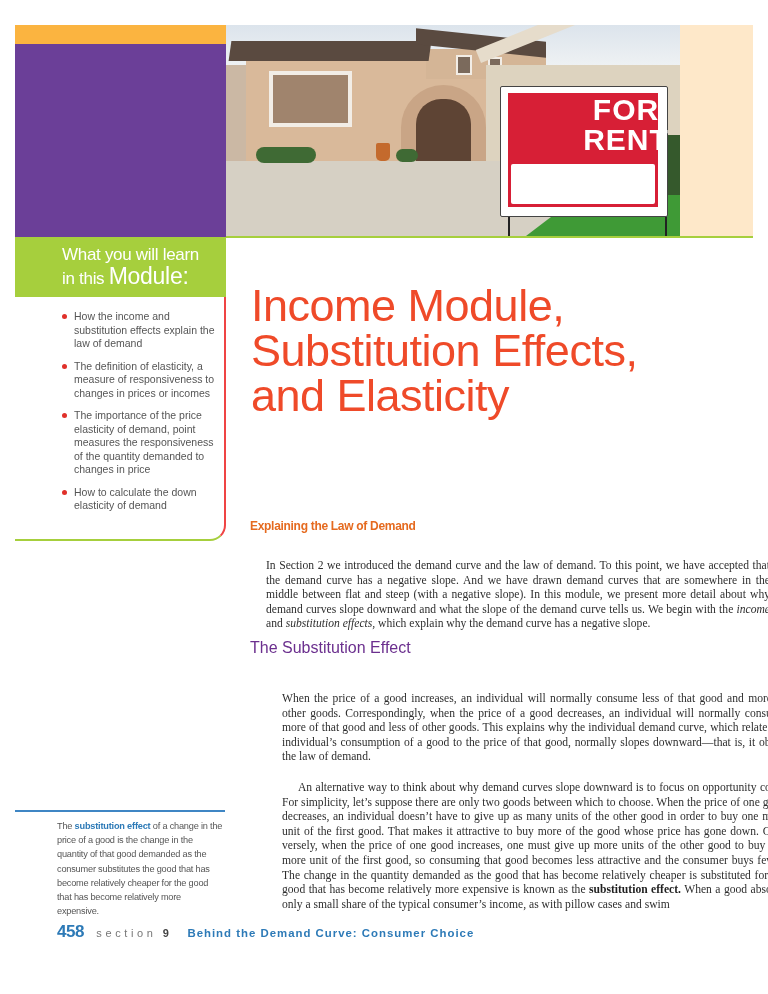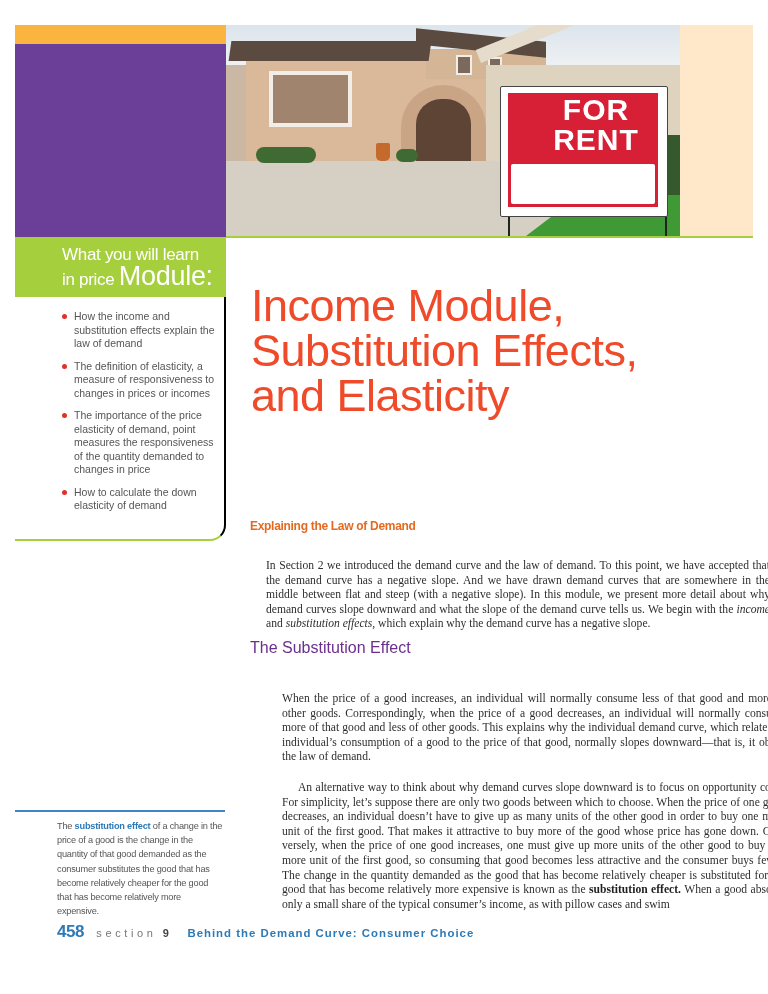--- a/index.html
+++ b/index.html
@@ -31,30 +31,30 @@
   .shrub1 { left: 30px; top: 122px; width: 60px; height: 16px; background: #3f6a34; border-radius: 8px; }
   .shrub2 { left: 170px; top: 124px; width: 22px; height: 13px; background: #3f6a34; border-radius: 7px; }
   .pot { left: 150px; top: 118px; width: 14px; height: 18px; background: #c46a2d; border-radius: 2px 2px 5px 5px; }
   .lawn { left: 300px; top: 170px; width: 154px; height: 41px; background: #3f9a36; clip-path: polygon(35% 0, 100% 0, 100% 100%, 0 100%); }
   .hedge { left: 440px; top: 110px; width: 14px; height: 60px; background: #35592c; }
   .sign-post-l { left: 282px; top: 62px; width: 2px; height: 149px; background: #222; }
   .sign-post-r { left: 439px; top: 62px; width: 2px; height: 149px; background: #222; }
   .sign-frame { left: 274px; top: 61px; width: 166px; height: 129px; background: #ffffff; border: 1px solid #444; border-radius: 2px; }
   .sign-red { left: 282px; top: 68px; width: 150px; height: 114px; background: #d71f36; }
   .sign-text { left: 282px; top: 70px; width: 176px; text-align: center; color: #ffffff;
-    font-family: "Liberation Sans", sans-serif; font-weight: bold; font-size: 30px; line-height: 30px; letter-spacing: 1px; }
+    font-family: "Liberation Sans", sans-serif; font-weight: bold; font-size: 30px; line-height: 30px; letter-spacing: 1px; padding-left: 30px; }
   .sign-blank { left: 285px; top: 139px; width: 144px; height: 40px; background: #ffffff; border-radius: 2px; }
 
   
   .learn-head { left: 15px; top: 237px; width: 211px; height: 60px; background: #a6cf3d; color: #ffffff;
     font-family: "Liberation Sans", sans-serif; }
   .learn-line1 { left: 47px; top: 8px; font-size: 17px; line-height: 20px; letter-spacing: -0.3px; }
   .learn-line2 { left: 47px; top: 28px; font-size: 17px; line-height: 22px; letter-spacing: -0.3px; }
-  .learn-line2 .big { font-size: 27px; }
-  .learn-box { left: 15px; top: 297px; width: 209px; height: 242px; border-right: 2px solid #000000; border-bottom: 2px solid #a6cf3d;
+  .learn-line2 .big { font-size: 23px; }
+  .learn-box { left: 15px; top: 297px; width: 209px; height: 242px; border-right: 2px solid #ef4444; border-bottom: 2px solid #a6cf3d;
     border-bottom-right-radius: 16px; }
   .learn-list { list-style: none; margin: 0; padding: 0; left: 47px; top: 13px; width: 160px; }
   .learn-list li { position: relative; padding-left: 12px; margin-bottom: 9px; color: #555555;
     font-family: "Liberation Sans", sans-serif; font-size: 10.5px; line-height: 13.5px; }
   .learn-list li .dot { position: absolute; left: 0; top: 4px; width: 5px; height: 5px; border-radius: 50%; background: #e0302a; }
 
   
   .module-title { left: 251px; top: 283px; color: #ef4a29; font-family: "Liberation Sans", sans-serif;
     font-size: 45px; line-height: 45px; letter-spacing: -0.5px; }
   .badge { display: inline-block; width: 33px; height: 33px; border-radius: 50%; background: #8dc63f;
@@ -119,21 +119,21 @@
   </div>
   <div class="abs sign-blank"></div>
 </div>
 
 <div class="abs cream-panel"></div>
 <div class="abs green-rule"></div>
 
 <div class="abs learn-head">
   <div class="abs learn-line1">What you will learn</div>
   <div class="abs learn-line2">
-    <span>in price</span>
+    <span>in this</span>
     <span class="big">Module:</span>
   </div>
 </div>
 <div class="abs learn-box">
   <ul class="abs learn-list">
     <li><span class="dot"></span><span>How the income and substitution effects explain the law of demand</span></li>
     <li><span class="dot"></span><span>The definition of elasticity, a measure of responsiveness to changes in prices or incomes</span></li>
     <li><span class="dot"></span><span>The importance of the price elasticity of demand, point measures the responsiveness of the quantity demanded to changes in price</span></li>
     <li><span class="dot"></span><span>How to calculate the down elasticity of demand</span></li>
   </ul>

